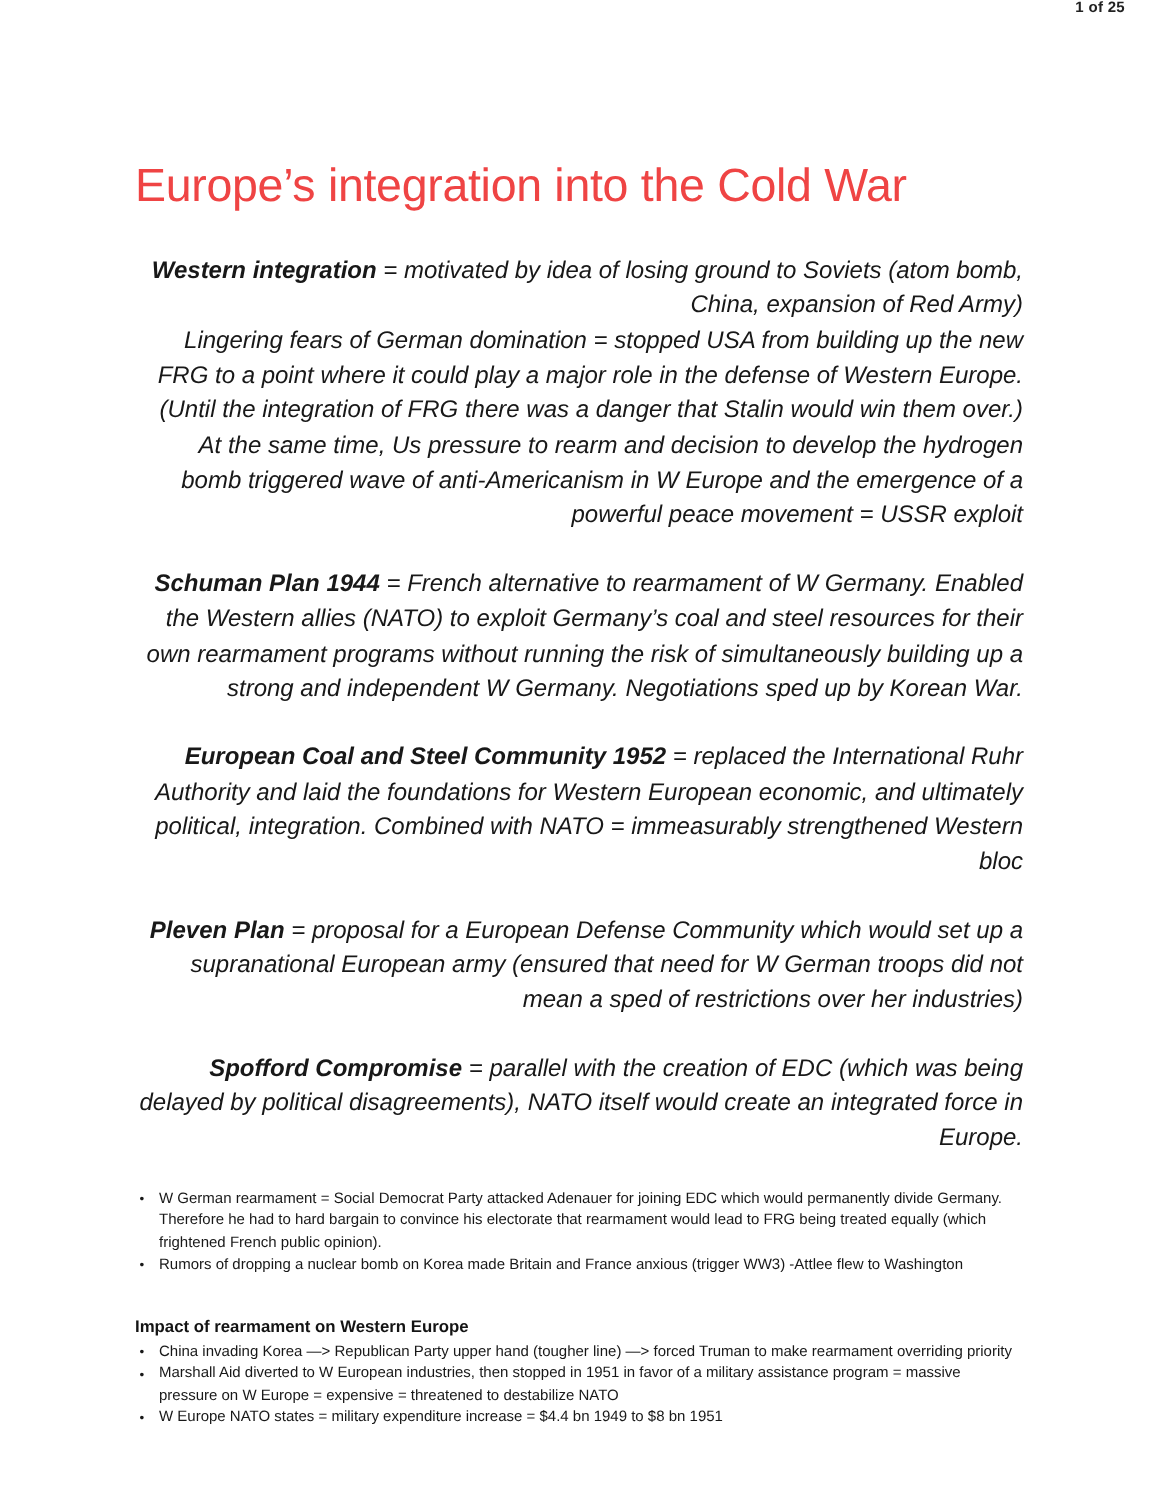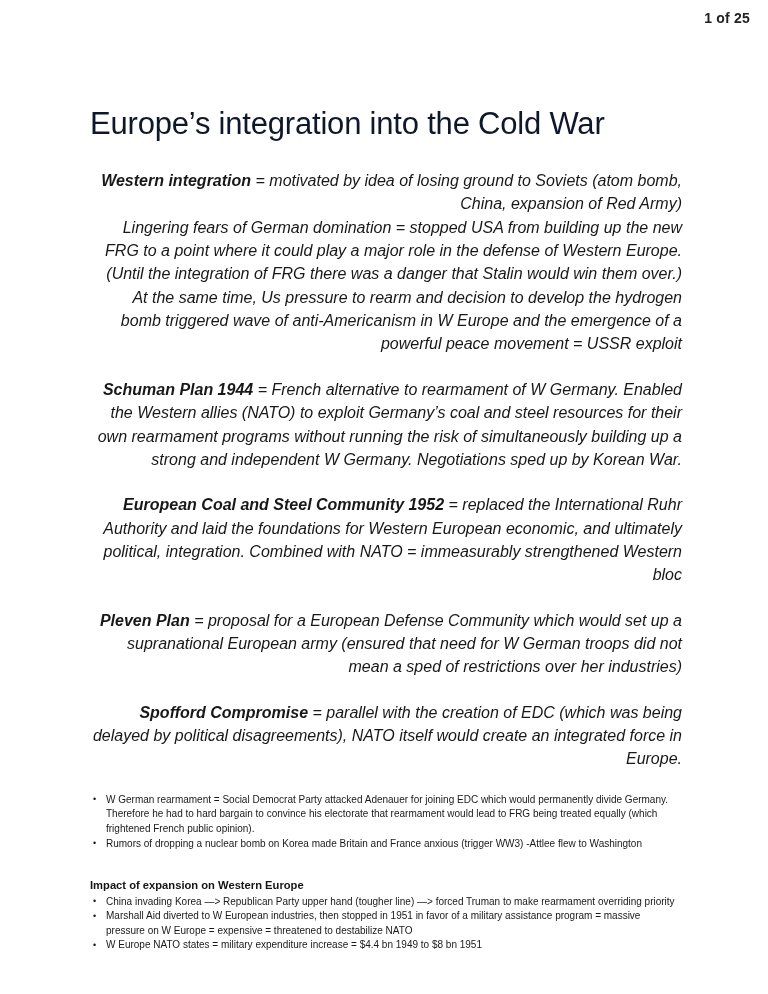--- a/index.html
+++ b/index.html
@@ -19,41 +19,41 @@
   .page {
     position: relative;
     width: 768px;
     height: 994px;
     background: #ffffff;
     box-sizing: border-box;
   }
 
   .page-indicator {
     position: absolute;
-    top: 10px;
+    top: 0;
     right: 18px;
-    font-size: 14px;
+    font-size: 10px;
     font-weight: bold;
     color: #222;
     letter-spacing: 0.2px;
   }
 
   .content {
     position: absolute;
     left: 90px;
     top: 104px;
     width: 592px;
   }
 
   .doc-title {
     font-size: 31px;
     font-weight: 400;
     line-height: 1.32;
     letter-spacing: -0.2px;
-    color: #0f172a;
+    color: #ef4444;
     margin: 0 0 24px 0;
     max-width: 560px;
   }
 
   .para {
     font-size: 16px;
     line-height: 1.46;
     margin: 0 0 13px 0;
     color: #181818;
     text-align: right;
@@ -138,21 +138,21 @@
     <div class="spacer-sm"></div>
 
 
     <ul class="bullets">
       <li>W German rearmament = Social Democrat Party attacked Adenauer for joining EDC which would permanently divide Germany. Therefore he had to hard bargain to convince his electorate that rearmament would lead to FRG being treated equally (which frightened French public opinion).</li>
       <li>Rumors of dropping a nuclear bomb on Korea made Britain and France anxious (trigger WW3) -Attlee flew to Washington</li>
     </ul>
 
     <div class="spacer-md"></div>
 
-    <div class="section-heading">Impact of expansion on Western Europe</div>
+    <div class="section-heading">Impact of rearmament on Western Europe</div>
 
     <ul class="bullets">
       <li>China invading Korea —&gt; Republican Party upper hand (tougher line) —&gt; forced Truman to make rearmament overriding priority</li>
       <li>Marshall Aid diverted to W European industries, then stopped in 1951 in favor of a military assistance program = massive pressure on W Europe = expensive = threatened to destabilize NATO</li>
       <li>W Europe NATO states = military expenditure increase = $4.4 bn 1949 to $8 bn 1951</li>
     </ul>
 
   </div>
 </div>
 

